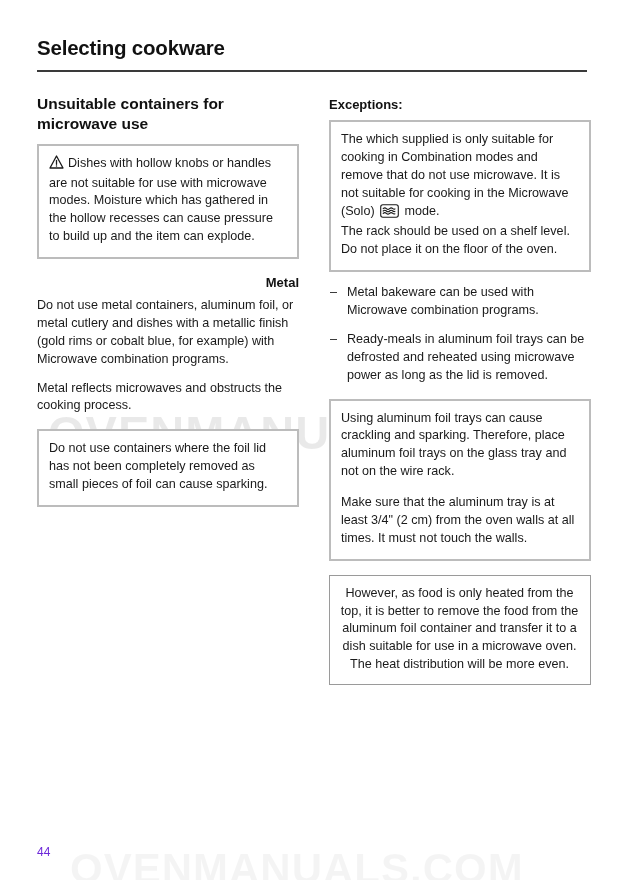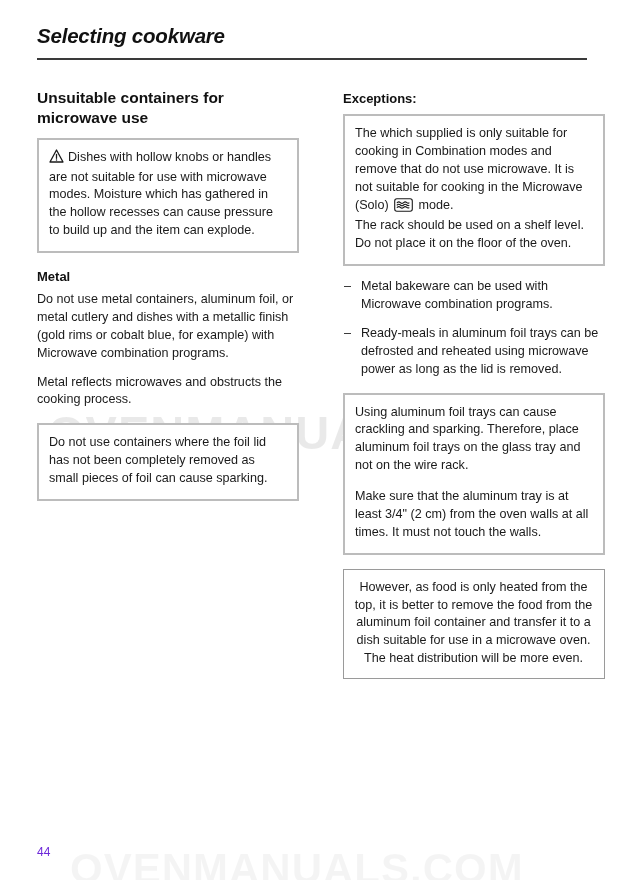--- a/index.html
+++ b/index.html
@@ -46,66 +46,66 @@
   .watermark.wm-low {
     top: 845px;
     left: 70px;
     font-size: 42px;
     color: rgba(0,0,0,0.045);
   }
 
   
   .doc-header {
     position: absolute;
-    top: 24px;
+    top: 36px;
     left: 37px;
     width: 550px;
     z-index: 10;
-    font-style: italic;
   }
   .doc-title {
     font-size: 20.5px;
     font-weight: bold;
     letter-spacing: -0.2px;
     margin: 0 0 10px 0;
     color: #111;
   }
   .header-rule {
     height: 2px;
     background: #3a3a3a;
     width: 100%;
   }
 
   
   .columns {
     position: absolute;
-    top: 88px;
+    top: 94px;
     left: 37px;
     width: 552px;
     display: flex;
-    gap: 44px;
+    gap: 30px;
     z-index: 10;
   }
   .col {
     width: 262px;
     flex: 0 0 262px;
   }
 
   h2.section-heading {
     font-size: 15.5px;
     font-weight: bold;
     line-height: 1.28;
     margin: 0 0 10px 0;
     color: #111;
   }
   h3.sub-heading {
     font-size: 13px;
     font-weight: bold;
     margin: 16px 0 7px 0;
     color: #111;
+    text-align: right;
   }
   h3.exceptions-heading {
     font-size: 13px;
     font-weight: bold;
     margin: 3px 0 8px 0;
     color: #111;
   }
 
   p.body-text {
     font-size: 12.6px;

